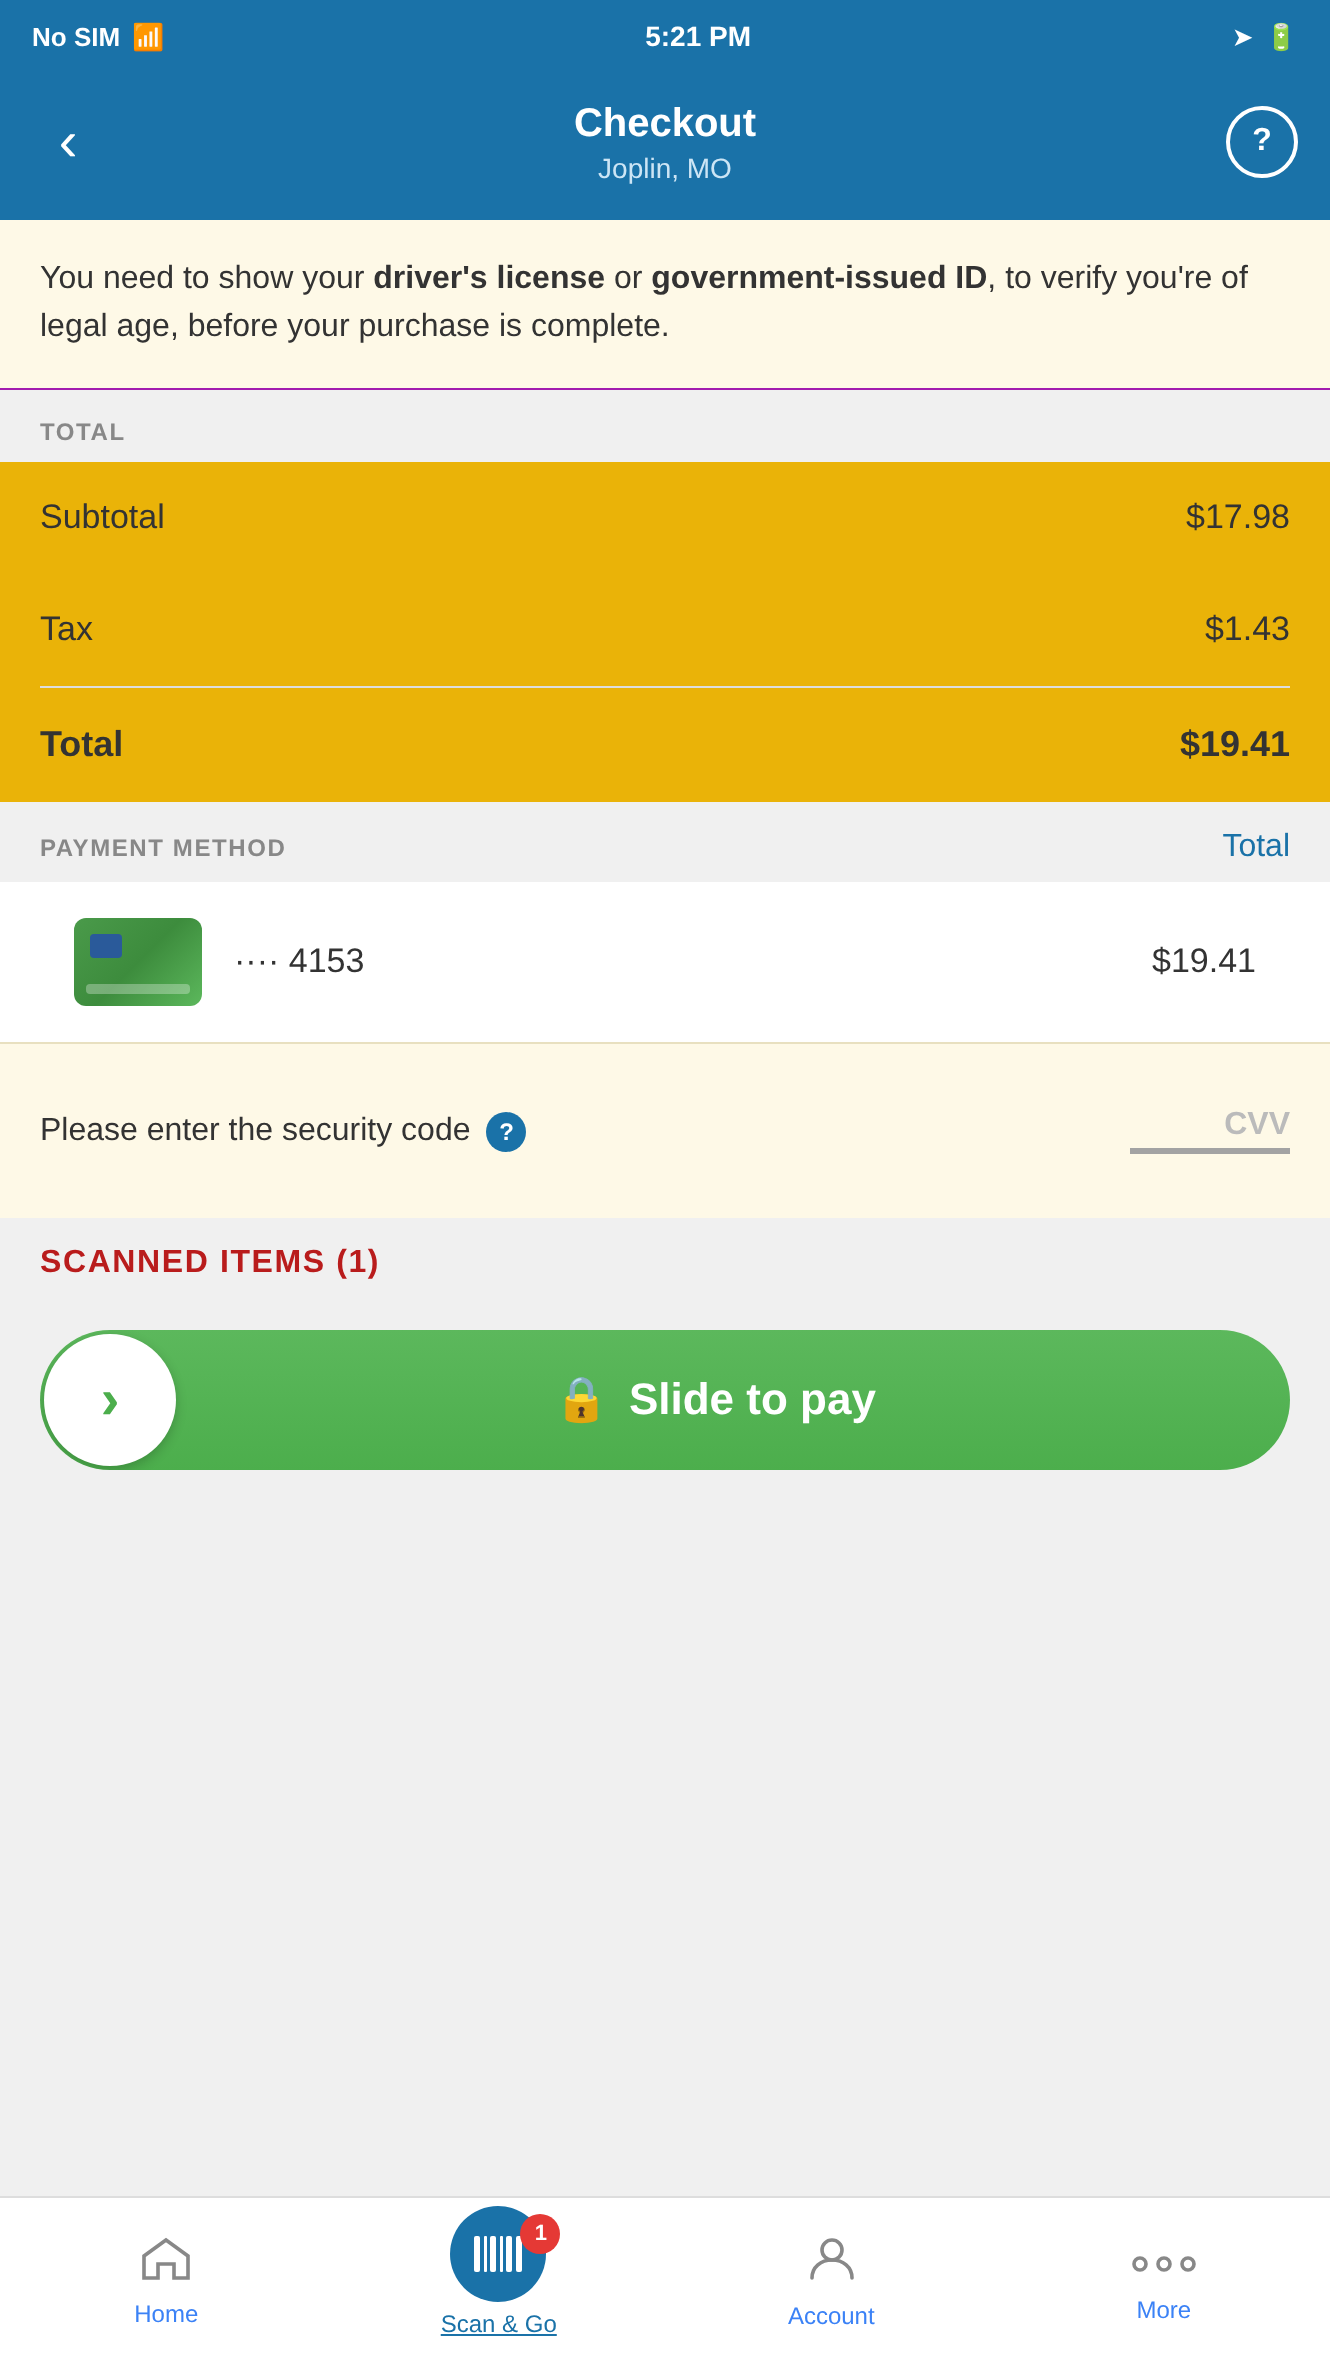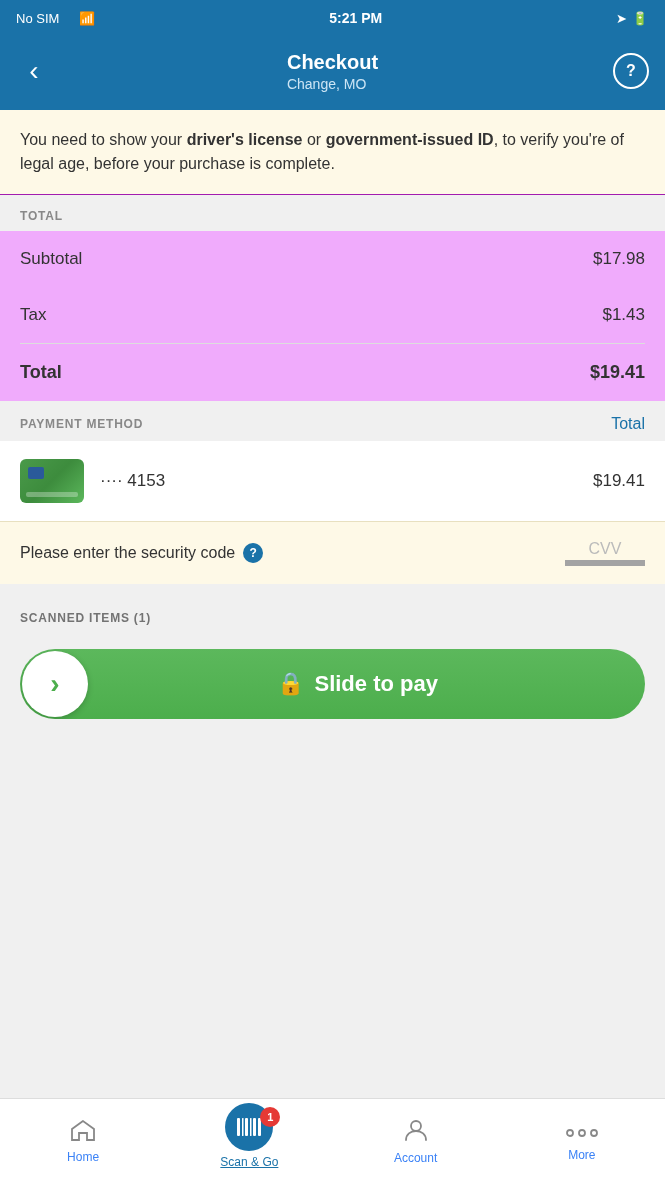--- a/index.html
+++ b/index.html
@@ -17,35 +17,35 @@
       background: #1a72a8;
       color: white;
       display: flex;
       justify-content: space-between;
       align-items: center;
       padding: 6px 16px;
       height: 36px;
       font-size: 13px;
       font-weight: 500;
     }
-    .status-left { display: flex; align-items: center; gap: 20px; }
+    .status-left { display: flex; align-items: center; gap: 6px; font-weight: bold; }
     .status-center { font-size: 14px; font-weight: 600; }
     .status-right { display: flex; align-items: center; gap: 6px; }
 
     
     .header {
       background: #1a72a8;
       color: white;
       display: flex;
       align-items: center;
       justify-content: space-between;
       padding: 10px 16px 14px;
       height: 74px;
     }
-    .header-title-block { text-align: left; }
+    .header-title-block { text-align: center; }
     .header-title { font-size: 20px; font-weight: 700; color: white; }
     .header-subtitle { font-size: 14px; color: #cce5f5; margin-top: 2px; }
     .back-btn {
       width: 36px; height: 36px;
       display: flex; align-items: center; justify-content: center;
       cursor: pointer;
     }
     .back-arrow {
       font-size: 28px; color: white; font-weight: 300; line-height: 1;
     }
@@ -89,21 +89,21 @@
     }
 
     
     .card {
       background: white;
       margin: 0;
     }
 
     
     .total-card {
-      background: #f0abfc;
+      background: #eab308;
       padding: 0 20px;
     }
     .total-row {
       display: flex;
       justify-content: space-between;
       align-items: center;
       padding: 18px 0;
       font-size: 17px;
       color: #333;
     }
@@ -113,21 +113,21 @@
       margin: 0;
     }
     .total-row.bold-row {
       font-weight: 700;
       font-size: 18px;
     }
 
     
     .payment-card {
       background: white;
-      padding: 18px 20px;
+      padding: 18px 37px;
       display: flex;
       align-items: center;
       gap: 16px;
     }
     .card-icon {
       width: 64px; height: 44px;
       background: linear-gradient(135deg, #4a9a4a 0%, #3d8c3d 50%, #5cb85c 100%);
       border-radius: 6px;
       display: flex;
       align-items: center;
@@ -153,21 +153,21 @@
       border-radius: 2px;
     }
     .card-details { flex: 1; font-size: 17px; color: #333; }
     .card-amount { font-size: 17px; color: #333; font-weight: 500; }
 
     
     .cvv-section {
       background: #fef9e7;
       border-top: 1px solid #e8e0c0;
       margin: 0 0 0 0;
-      padding: 18px 20px;
+      padding: 32px 20px;
       display: flex;
       align-items: center;
       justify-content: space-between;
     }
     .cvv-label-block {
       display: flex;
       align-items: center;
       gap: 8px;
       font-size: 16px;
       color: #333;
@@ -179,37 +179,38 @@
       color: white;
       font-size: 12px;
       font-weight: 700;
       display: flex;
       align-items: center;
       justify-content: center;
       cursor: pointer;
       flex-shrink: 0;
     }
     .cvv-input-area {
-      border-bottom: 6px solid #a3a3a3;
+      border-bottom: 3px solid #a3a3a3;
       padding-bottom: 2px;
       min-width: 80px;
-      text-align: center;
+      text-align: right;
+      font-weight: bold;
     }
     .cvv-placeholder {
       font-size: 16px;
       color: #bbb;
     }
 
     
     .scanned-label {
       background: #f0f0f0;
-      padding: 27px 20px 8px;
-      font-size: 12px;
+      padding: 14px 20px 8px;
+      font-size: 16px;
       font-weight: 600;
-      color: #737373;
+      color: #b91c1c;
       letter-spacing: 0.8px;
     }
 
     
     .slide-container {
       background: #f0f0f0;
       padding: 16px 20px;
     }
     .slide-btn {
       background: linear-gradient(to bottom, #5cb85c, #4cae4c);
@@ -327,21 +328,21 @@
     <span>🔋</span>
   </div>
 </div>
 
 <div class="header">
   <div class="back-btn">
     <span class="back-arrow">‹</span>
   </div>
   <div class="header-title-block">
     <div class="header-title">Checkout</div>
-    <div class="header-subtitle">Change, MO</div>
+    <div class="header-subtitle">Joplin, MO</div>
   </div>
   <div class="help-btn">
     <span>?</span>
   </div>
 </div>
 
 <div class="alert-banner">
   <span>You need to show your </span><strong>driver's license</strong><span> or </span><strong>government-issued ID</strong><span>, to verify you're of legal age, before your purchase is complete.</span>
 </div>
 

